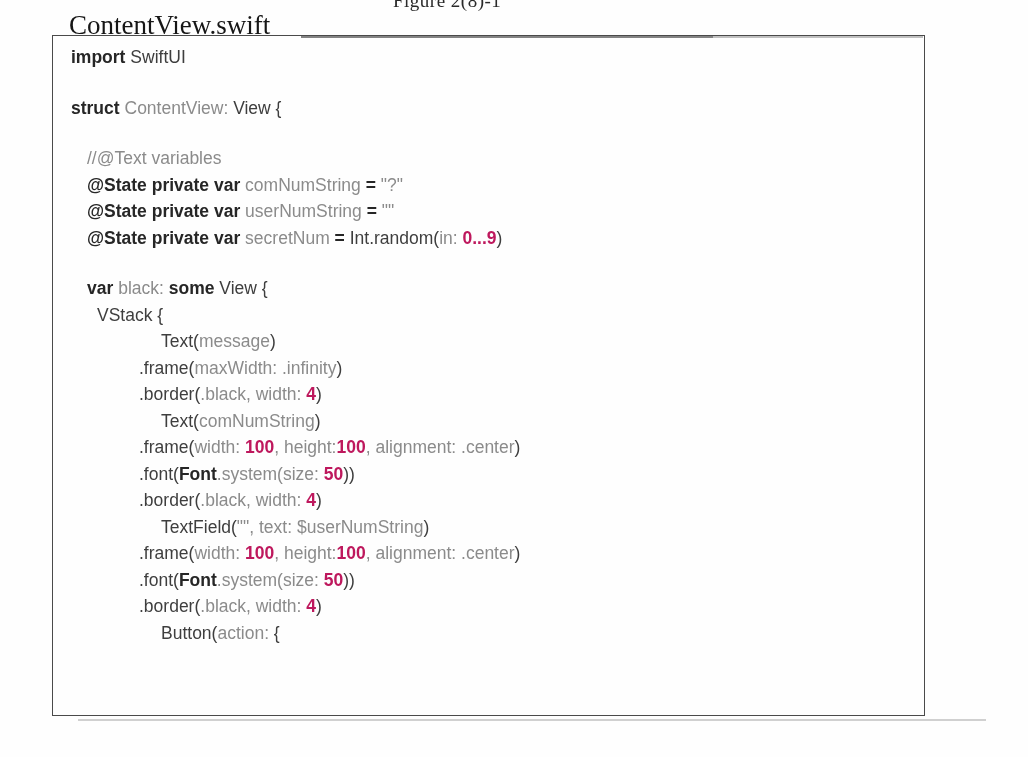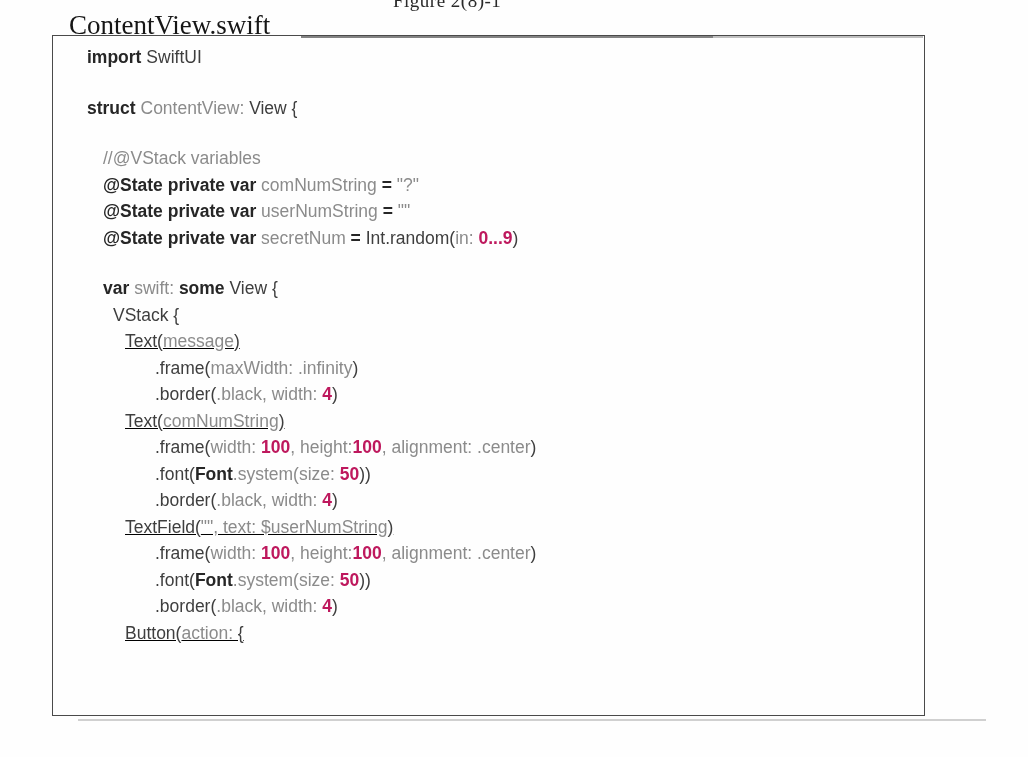--- a/index.html
+++ b/index.html
@@ -68,59 +68,59 @@
     top: 719px;
     left: 78px;
     width: 908px;
     height: 2px;
     background: #9a9a9a;
     opacity: 0.45;
   }
   
   .code {
     position: absolute;
-    left: 16px; top: 0; right: 0;
+    left: 0; top: 0; right: 0;
     padding-top: 8px;
     font-family: "Liberation Sans", sans-serif;
     font-size: 17.5px;
   }
   .line {
     line-height: 26.5px;
     white-space: pre;
   }
   .line.gap { margin-top: 24px; }
   .i0 { margin-left: 18px; }
   .i1 { margin-left: 34px; }
   .i2 { margin-left: 44px; }
-  .i3 { margin-left: 56px; text-decoration: underline; }
+  .i3 { margin-left: 108px; }
   .i4 { margin-left: 86px; }
   .kw  { color: #262626; font-weight: bold; }
   .pl  { color: #3e3e3e; }
   .ty  { color: #8b8b8b; }
   .num { color: #be185d; font-weight: 600; }
 </style>
 </head>
 <body>
 
 <div class="page">
   <div class="figure-caption">Figure 2(8)-1</div>
 
   <div class="file-label">ContentView.swift</div>
 
   <div class="code-box">
     <div class="artifact-top"></div>
     <div class="artifact-top2"></div>
     <div class="code">
         <div class="line i0"><span class="kw">import</span><span class="pl"> SwiftUI</span></div>
         <div class="line i0 gap"><span class="kw">struct</span><span class="ty"> ContentView:</span><span class="pl"> View {</span></div>
-        <div class="line i1 gap"><span class="ty">//@VStack variables</span></div>
+        <div class="line i1 gap"><span class="ty">//@Text variables</span></div>
         <div class="line i1"><span class="kw">@State private var</span><span class="ty"> comNumString</span><span class="kw"> = </span><span class="ty">"?"</span></div>
         <div class="line i1"><span class="kw">@State private var</span><span class="ty"> userNumString</span><span class="kw"> = </span><span class="ty">""</span></div>
         <div class="line i1"><span class="kw">@State private var</span><span class="ty"> secretNum</span><span class="kw"> = </span><span class="pl">Int.random(</span><span class="ty">in: </span><span class="num">0...9</span><span class="pl">)</span></div>
-        <div class="line i1 gap"><span class="kw">var</span><span class="ty"> swift:</span><span class="kw"> some</span><span class="pl"> View {</span></div>
+        <div class="line i1 gap"><span class="kw">var</span><span class="ty"> black:</span><span class="kw"> some</span><span class="pl"> View {</span></div>
         <div class="line i2"><span class="pl">VStack {</span></div>
         <div class="line i3"><span class="pl">Text(</span><span class="ty">message</span><span class="pl">)</span></div>
         <div class="line i4"><span class="pl">.frame(</span><span class="ty">maxWidth: .infinity</span><span class="pl">)</span></div>
         <div class="line i4"><span class="pl">.border(</span><span class="ty">.black, width: </span><span class="num">4</span><span class="pl">)</span></div>
         <div class="line i3"><span class="pl">Text(</span><span class="ty">comNumString</span><span class="pl">)</span></div>
         <div class="line i4"><span class="pl">.frame(</span><span class="ty">width: </span><span class="num">100</span><span class="ty">, height:</span><span class="num">100</span><span class="ty">, alignment: .center</span><span class="pl">)</span></div>
         <div class="line i4"><span class="pl">.font(</span><span class="kw">Font</span><span class="ty">.system(size: </span><span class="num">50</span><span class="pl">))</span></div>
         <div class="line i4"><span class="pl">.border(</span><span class="ty">.black, width: </span><span class="num">4</span><span class="pl">)</span></div>
         <div class="line i3"><span class="pl">TextField(</span><span class="ty">"", text: $userNumString</span><span class="pl">)</span></div>
         <div class="line i4"><span class="pl">.frame(</span><span class="ty">width: </span><span class="num">100</span><span class="ty">, height:</span><span class="num">100</span><span class="ty">, alignment: .center</span><span class="pl">)</span></div>

